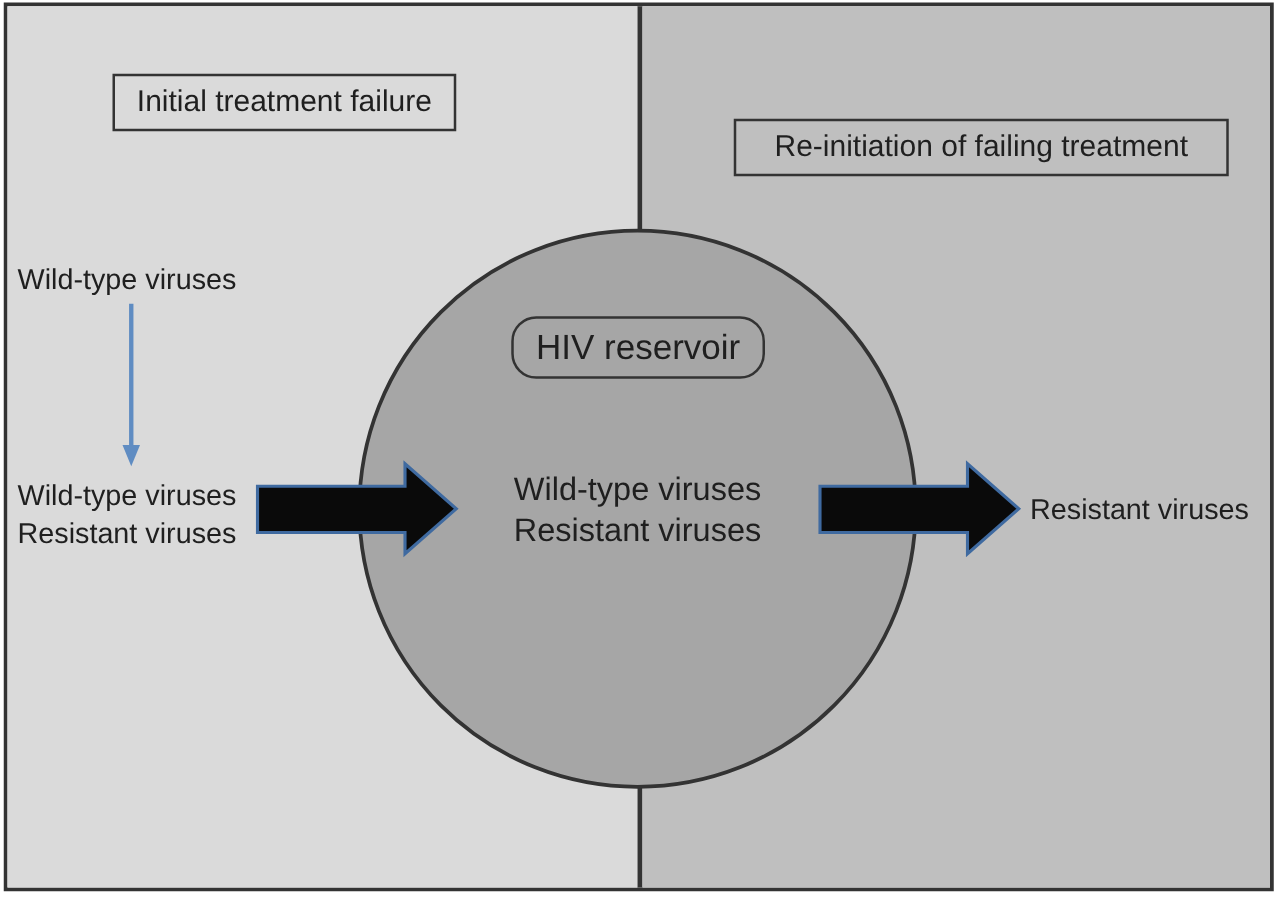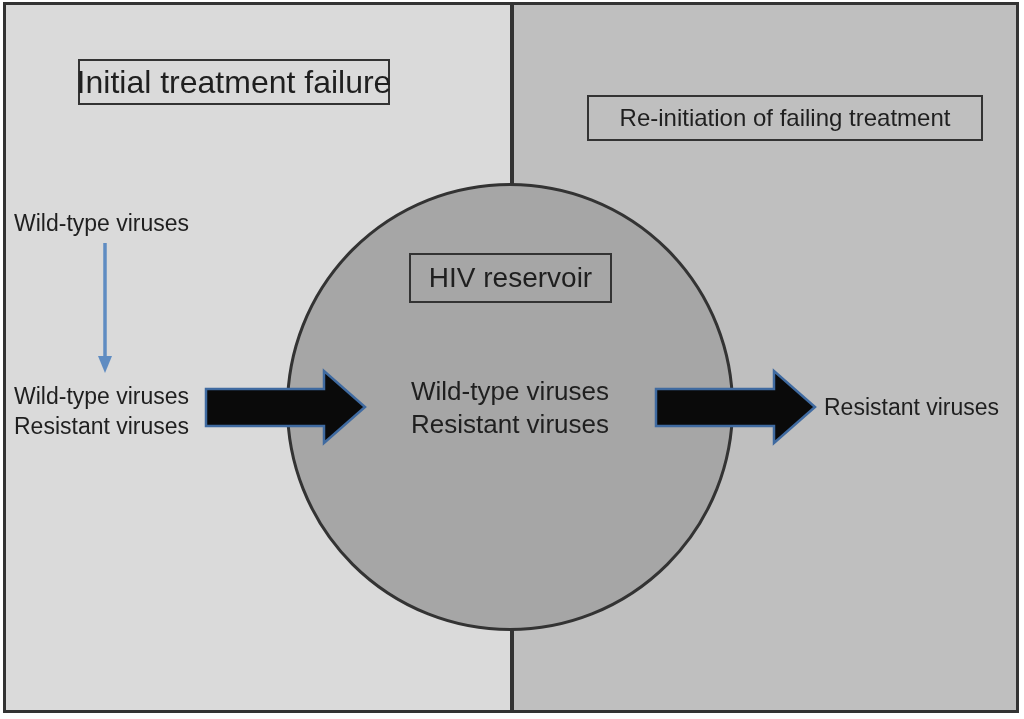--- a/index.html
+++ b/index.html
@@ -44,32 +44,33 @@
   .title-box {
     position: absolute;
     border: 2px solid var(--border, #3c3c3c);
     display: flex;
     align-items: center;
     justify-content: center;
     box-sizing: border-box;
     white-space: nowrap;
   }
   #initial-title-box {
-    left: 78px; top: 59px; width: 312px; height: 46px;
-    font-size: 32px;
+    left: 90px; top: 59px; width: 275px; height: 46px;
+    font-size: 24px;
   }
   #reinit-title-box {
     left: 587px; top: 59px; width: 396px; height: 46px;
     font-size: 24px;
     margin-top: 36px;
   }
   #hiv-reservoir-box {
     left: 409px; top: 253px; width: 203px; height: 50px;
     font-size: 28px;
     background: transparent;
+    border-radius: 20px;
   }
   
   #hiv-reservoir-circle {
     position: absolute;
     left: 286px; top: 183px;
     width: 448px; height: 448px;
     border-radius: 50%;
     background: var(--circle-bg, #a6a6a6);
     border: 3px solid var(--border, #2f2f2f);
     box-sizing: border-box;

